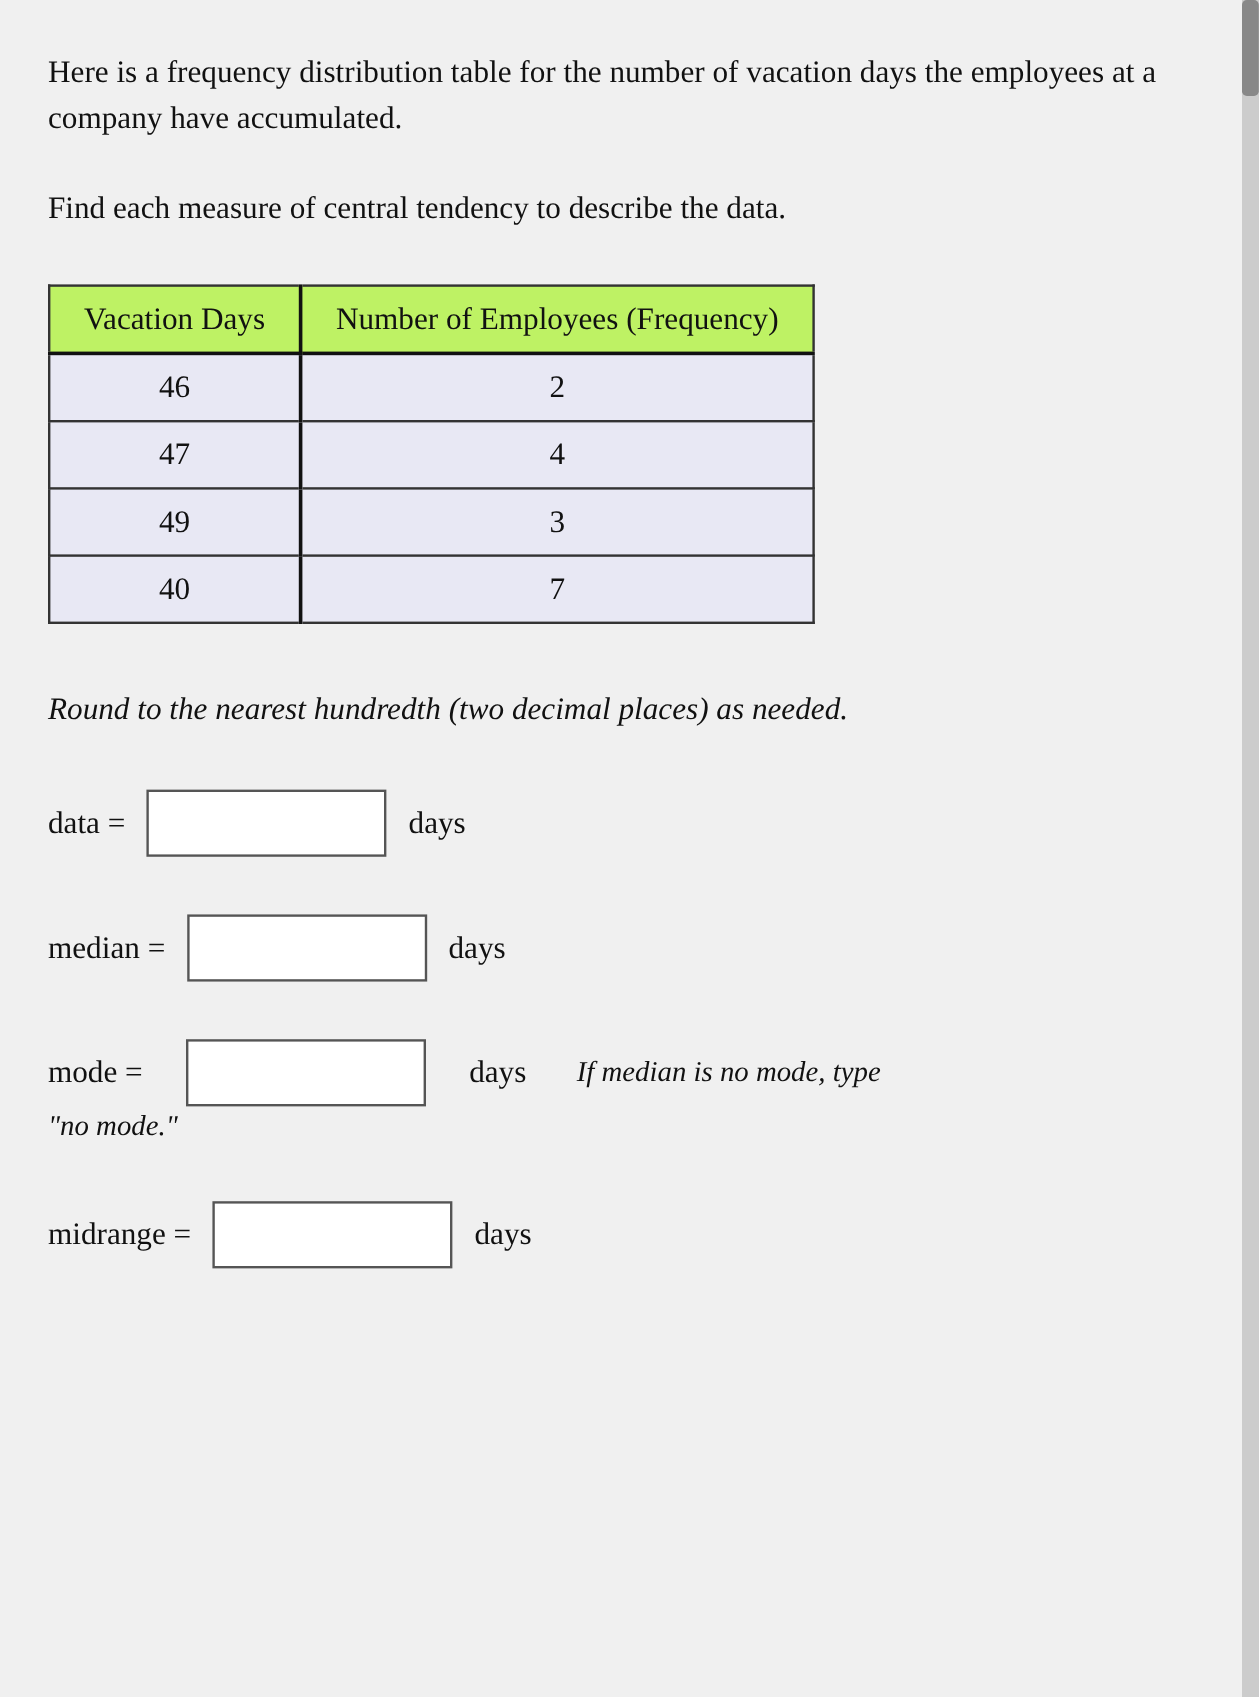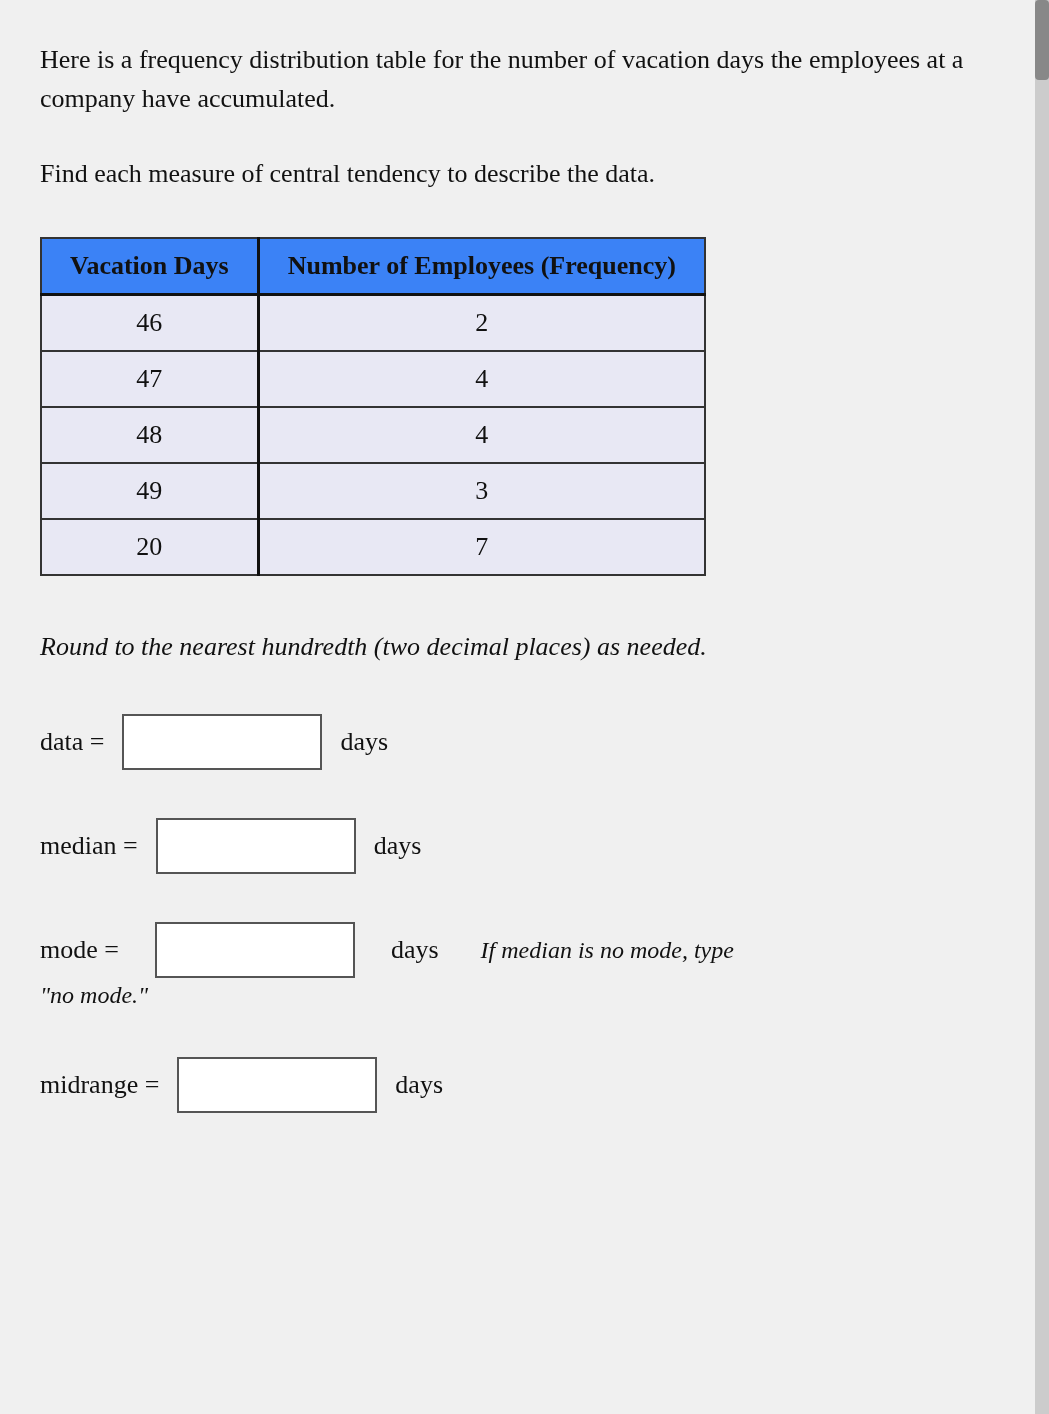--- a/index.html
+++ b/index.html
@@ -39,22 +39,22 @@
     }
 
     table th, table td {
       border: 2px solid #333;
       padding: 12px 28px;
       text-align: center;
       font-size: 26px;
     }
 
     table thead tr th {
-      background-color: #3b82f6;
-      font-weight: bold;
+      background-color: #bef264;
+      font-weight: normal;
       border-bottom: 3px solid #111;
     }
 
     table tbody tr td {
       background-color: #e8e8f4;
     }
 
     table thead tr th:first-child {
       border-right: 3px solid #111;
     }
@@ -164,29 +164,25 @@
     <tbody id="table-body">
     <tr>
           <td>46</td>
           <td>2</td>
         </tr>
         <tr>
           <td>47</td>
           <td>4</td>
         </tr>
         <tr>
-          <td>48</td>
-          <td>4</td>
-        </tr>
-        <tr>
           <td>49</td>
           <td>3</td>
         </tr>
         <tr>
-          <td>20</td>
+          <td>40</td>
           <td>7</td>
         </tr>
       </tbody>
   </table>
 </div>
 
 <div class="rounding-note">
   <span>Round to the nearest hundredth (two decimal places) as needed.</span>
 </div>
 

